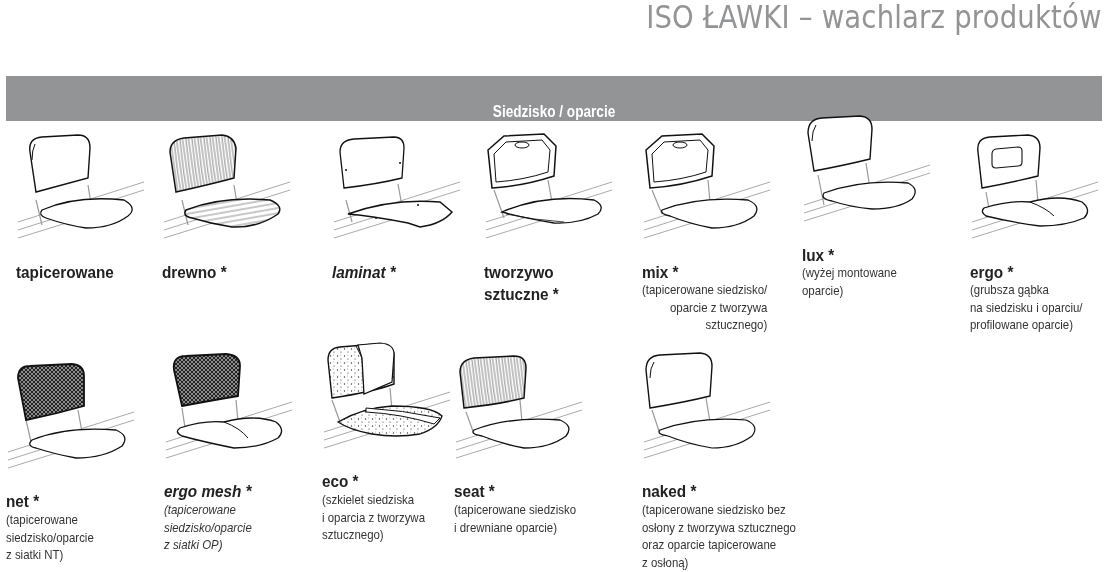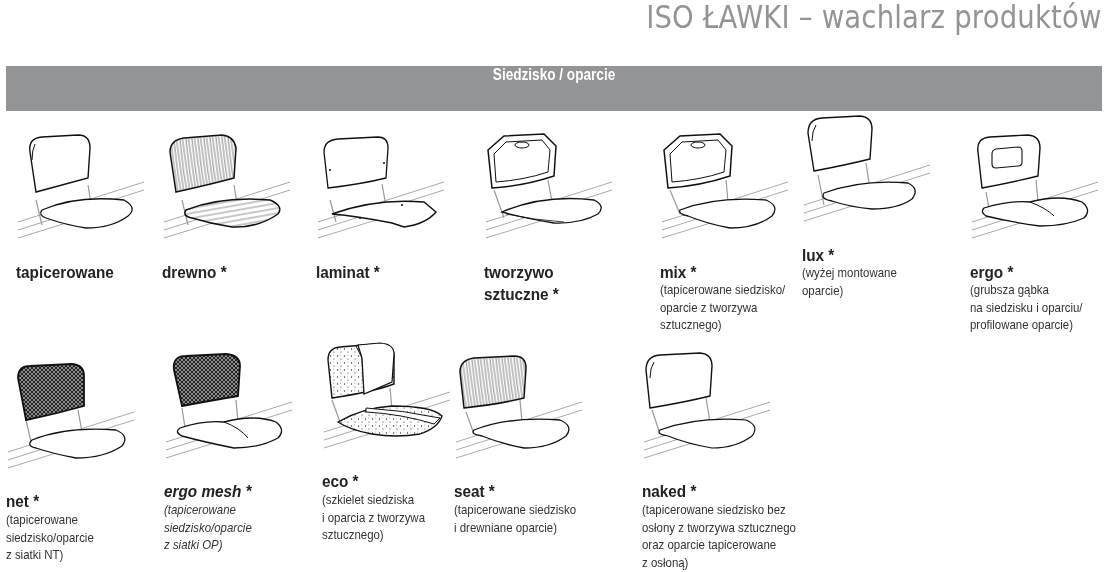--- a/index.html
+++ b/index.html
@@ -1,18 +1,18 @@
 <!DOCTYPE html>
 <html><head>
 <meta charset="utf-8">
 <style>
   html, body { margin:0; padding:0; background:#ffffff; }
   body { width:1108px; height:572px; position:relative; overflow:hidden; font-family:"Liberation Sans", "DejaVu Sans", sans-serif; }
   .page-title { position:absolute; right:6px; top:-2px; font-family:"DejaVu Sans", sans-serif; font-size:32px; color:#939496; letter-spacing:0.2px; font-weight:normal; white-space:nowrap; transform:scaleX(0.86); transform-origin:right top; }
-  .section-bar { position:absolute; left:6px; top:66px; width:1096px; height:45px; background:#939496; color:#fff; display:flex; align-items:flex-start; justify-content:center; }
+  .section-bar { position:absolute; left:6px; top:76px; width:1096px; height:45px; background:#939496; color:#fff; display:flex; align-items:flex-end; justify-content:center; }
   .section-bar span { font-family:"Liberation Sans", sans-serif; font-weight:bold; font-size:16px; transform:scaleX(0.85); display:inline-block; }
   .item { position:absolute; width:160px; }
   .item svg { position:absolute; left:0; top:0; width:140px; height:120px; overflow:visible; }
   .label { position:absolute; font-family:"Liberation Sans", sans-serif; font-weight:bold; font-size:17px; color:#222; line-height:22px; transform:scaleX(0.9); transform-origin:left top; white-space:nowrap; }
   .desc { position:absolute; font-family:"Liberation Sans", sans-serif; font-size:13px; color:#333; line-height:17.5px; transform:scaleX(0.88); transform-origin:left top; white-space:nowrap; }
   .desc div { white-space:nowrap; }
 </style>
 </head>
 <body>
 
@@ -73,21 +73,21 @@
     <g fill="none" stroke="#999" stroke-width="1.2">
         <path d="M20 70 L26 95"></path>
         <path d="M72 55 L76 80"></path>
       </g>
     <path d="M8 22 Q8 10 22 8 L60 5 Q72 6 74 18 L72 48 Q50 54 14 62 Z" fill="url(#woodgrain)" stroke="#111" stroke-width="1.5"></path>
     <path d="M24 80 Q60 66 108 70 Q122 76 116 84 Q96 98 70 97 Q50 94 30 88 Q20 86 24 80 Z" fill="url(#woodseat)" stroke="#111" stroke-width="1.5"></path>
   </svg>
   <div class="label" style="left:0;top:132px;">drewno *</div>
 </div>
 
-<div class="item" style="left:316px;top:130px;height:210px;">
+<div class="item" style="left:332px;top:130px;height:210px;font-style:italic;">
   <svg viewBox="0 0 140 120">
     <g fill="none" stroke="#aaa" stroke-width="1">
         <path d="M2 92 L128 52"></path>
         <path d="M2 100 L128 60"></path>
         <path d="M2 108 L60 90"></path>
       </g>
     <g fill="none" stroke="#999" stroke-width="1.2">
         <path d="M14 70 L20 92"></path>
         <path d="M66 54 L70 76"></path>
       </g>
@@ -115,21 +115,21 @@
     <path d="M4 20 L20 6 L60 4 L72 16 L70 46 Q40 56 8 58 Z" fill="#fff" stroke="#111" stroke-width="1.5"></path>
     <path d="M10 24 L22 12 L58 10 L66 20 L64 42 Q40 50 12 52 Z" fill="none" stroke="#111" stroke-width="1"></path>
     <ellipse cx="38" cy="15" rx="7" ry="3" fill="none" stroke="#111" stroke-width="1"></ellipse>
     <path d="M18 82 Q60 64 110 70 Q122 76 114 84 Q96 94 70 93 Q40 88 18 82 Z" fill="#fff" stroke="#111" stroke-width="1.3"></path>
     <path d="M22 84 Q50 90 80 92" fill="none" stroke="#111" stroke-width="0.8"></path>
   </svg>
   <div class="label" style="left:0;top:132px;">tworzywo</div>
   <div class="label" style="left:0;top:154px;">sztuczne *</div>
 </div>
 
-<div class="item" style="left:660px;top:130px;height:210px;">
+<div class="item" style="left:642px;top:130px;height:210px;text-align:right;">
   <svg viewBox="0 0 140 120">
     <g fill="none" stroke="#aaa" stroke-width="1">
         <path d="M2 92 L128 52"></path>
         <path d="M2 100 L128 60"></path>
         <path d="M2 108 L60 90"></path>
       </g>
     <g fill="none" stroke="#999" stroke-width="1.2">
         <path d="M10 60 L20 84"></path>
         <path d="M66 50 L68 72"></path>
       </g>

